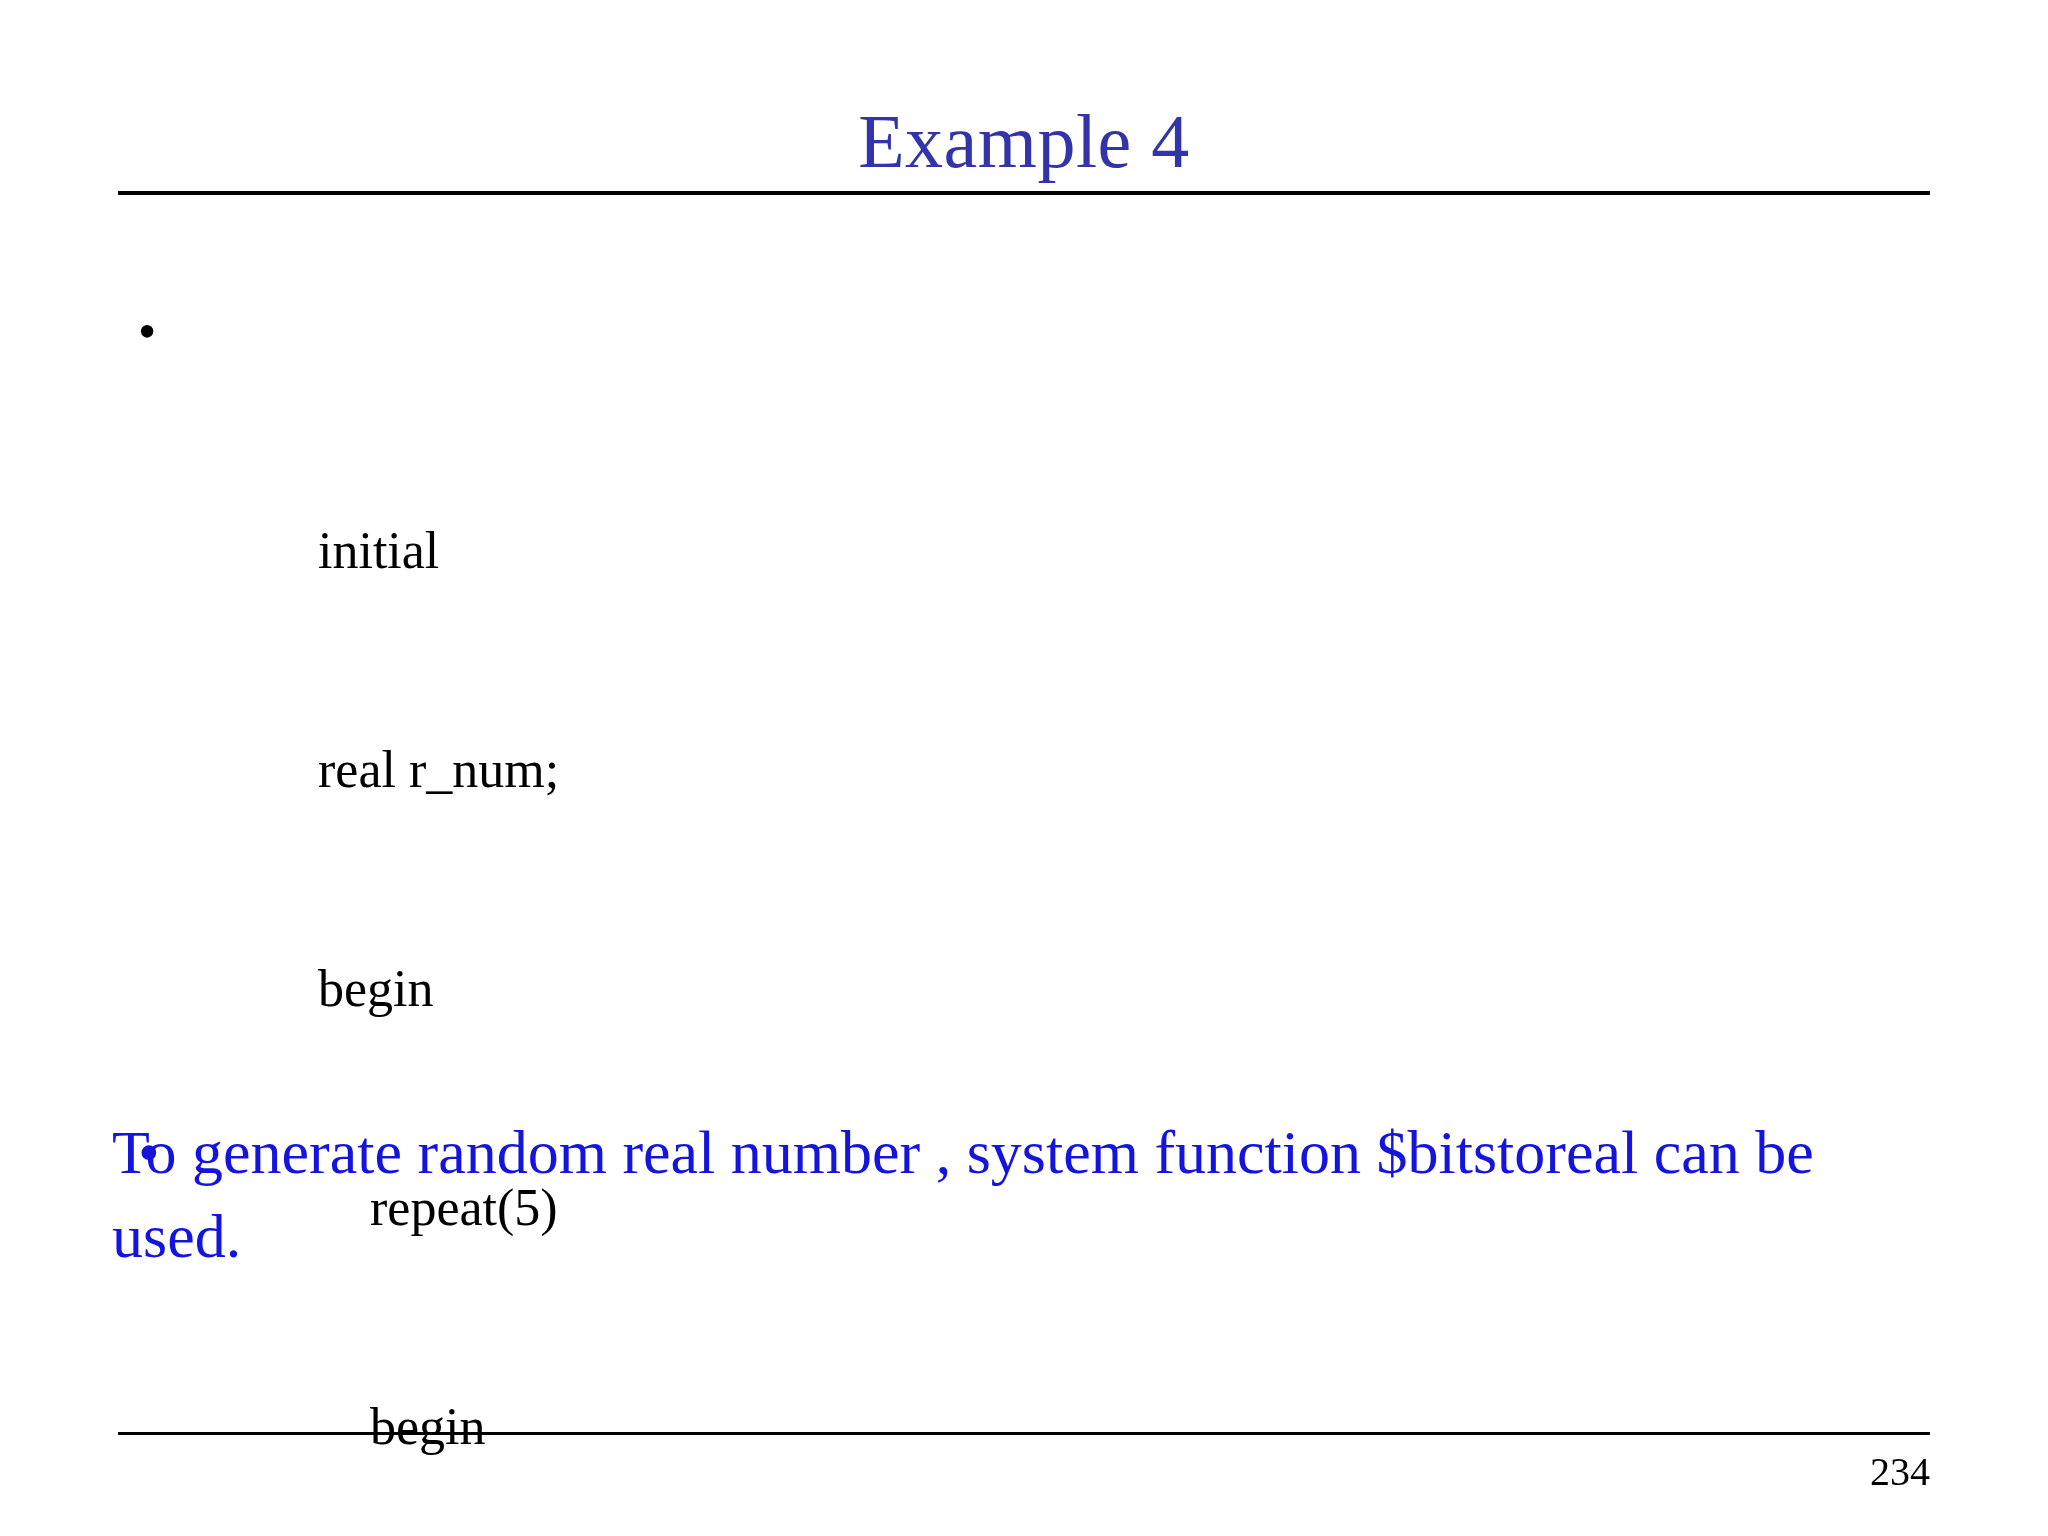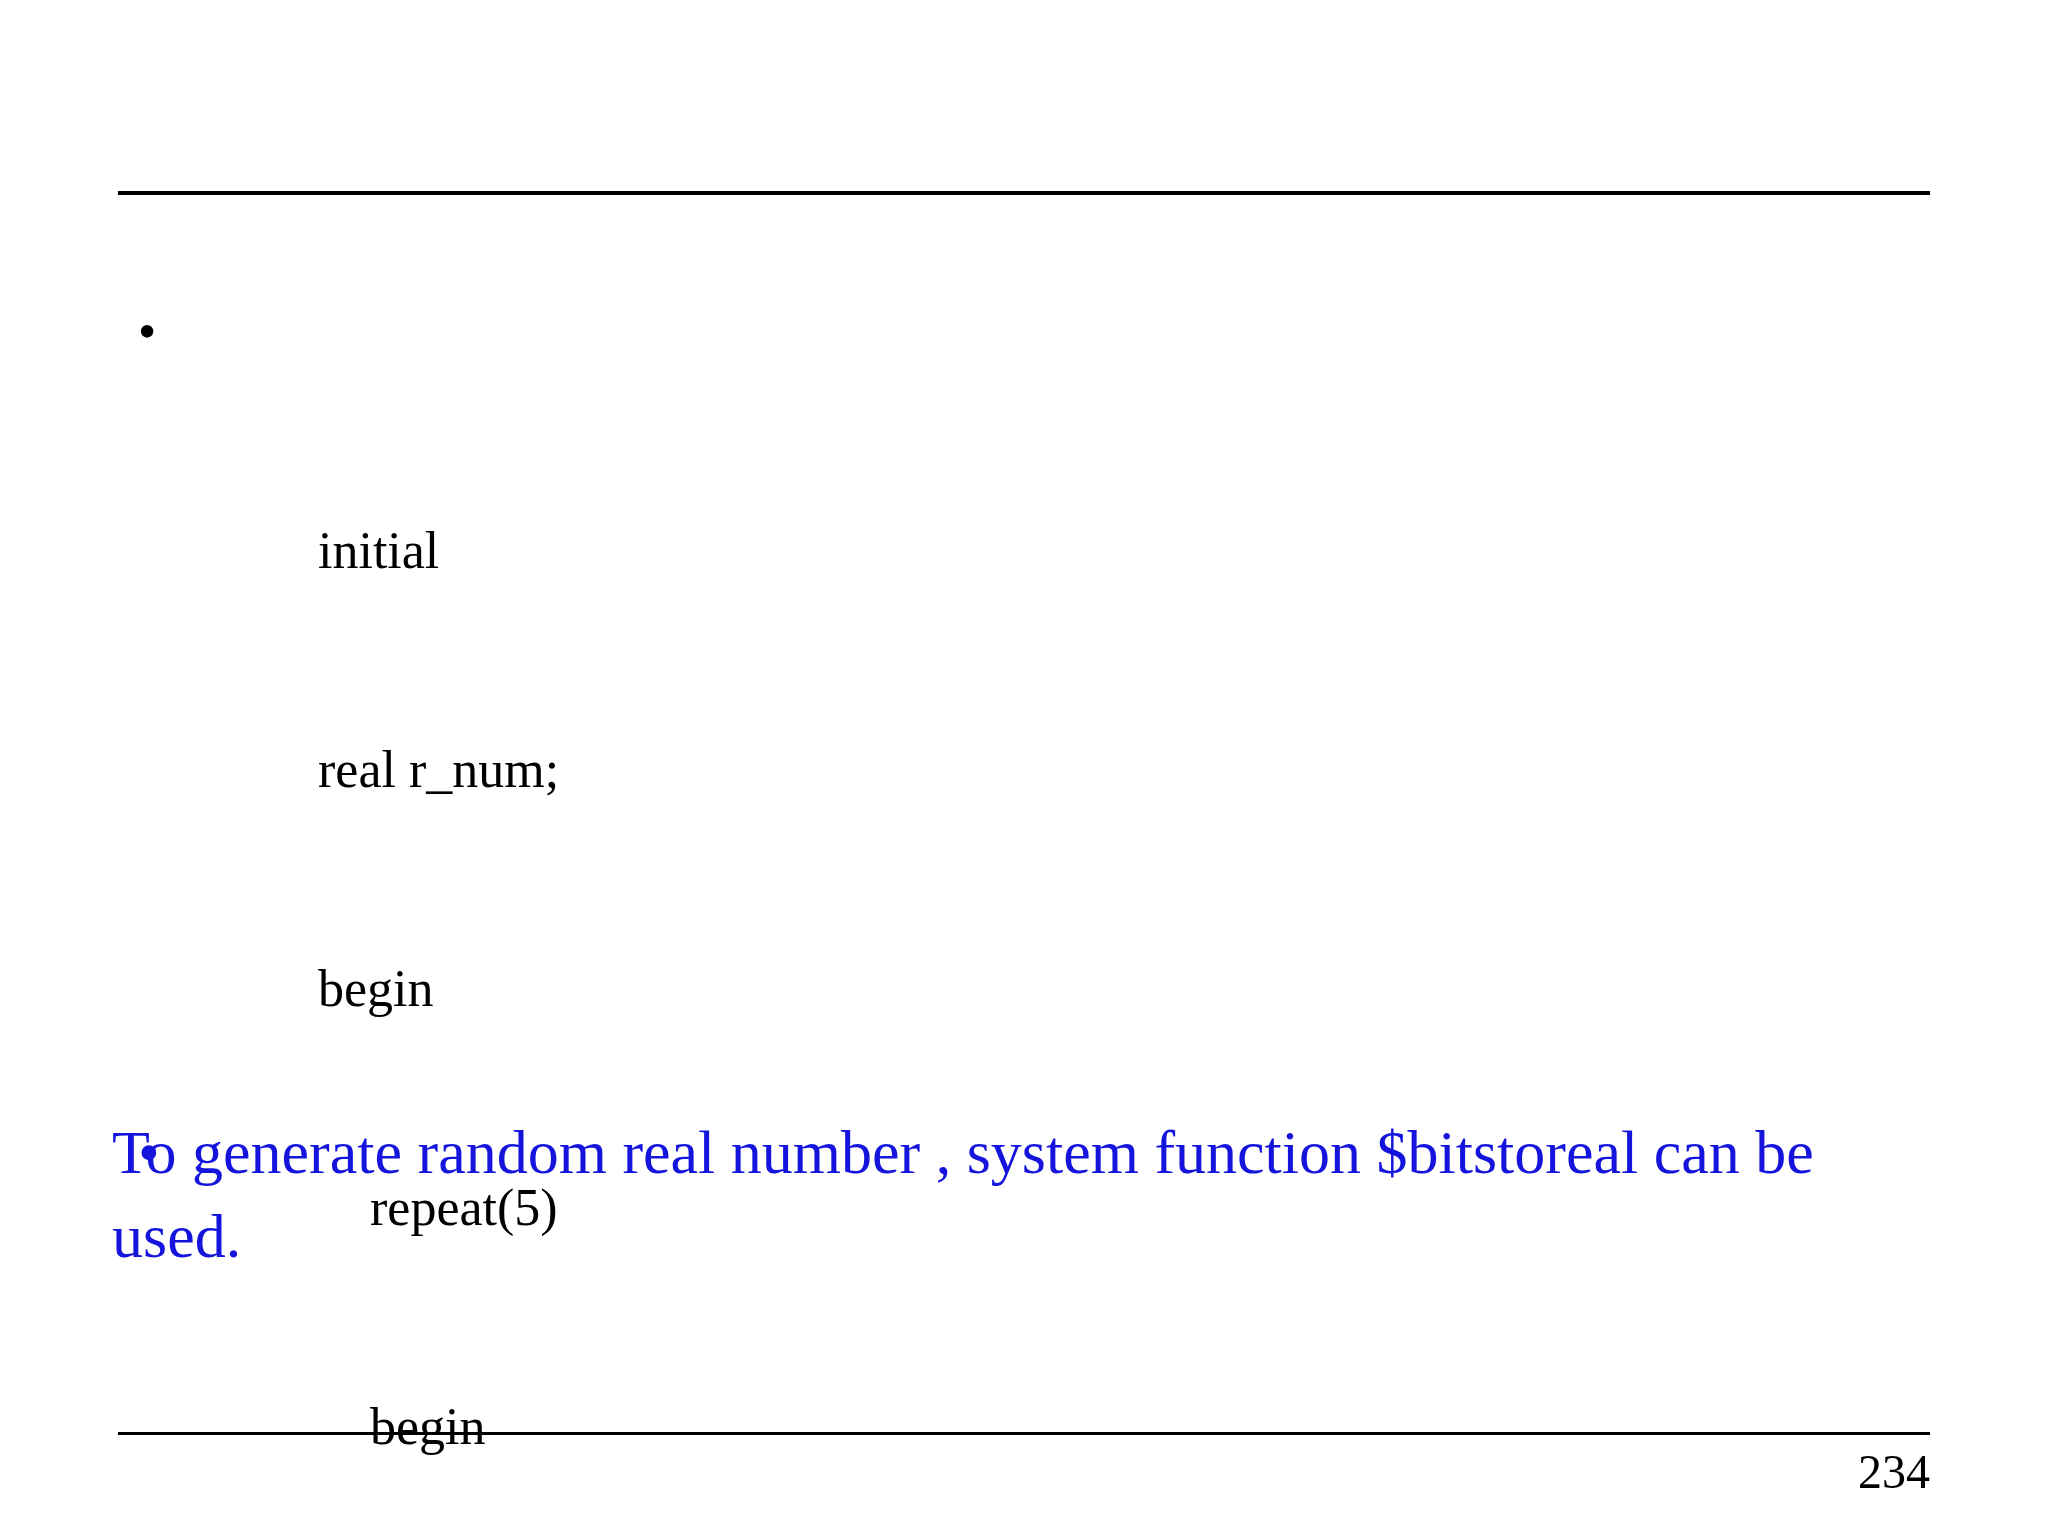--- a/index.html
+++ b/index.html
@@ -109,31 +109,32 @@
     font-size: 62px;
     line-height: 84px;
     color: #1414dd;
   }
 
   
   .page-number {
     position: absolute;
     right: 118px;
     top: 1448px;
-    font-size: 48px;
+    font-size: 40px;
     line-height: 48px;
     color: #000000;
     text-align: center;
   }
 </style>
 </head>
 <body>
 
 <div class="slide">
 
+  <h1 class="slide-title">Example 4</h1>
 
   <div class="rule rule-top"></div>
 
   <div class="code-block">
 
     <div class="code-line">
       <span class="bullet-dot blk">•</span>
     </div>
 
     <div class="code-line">

